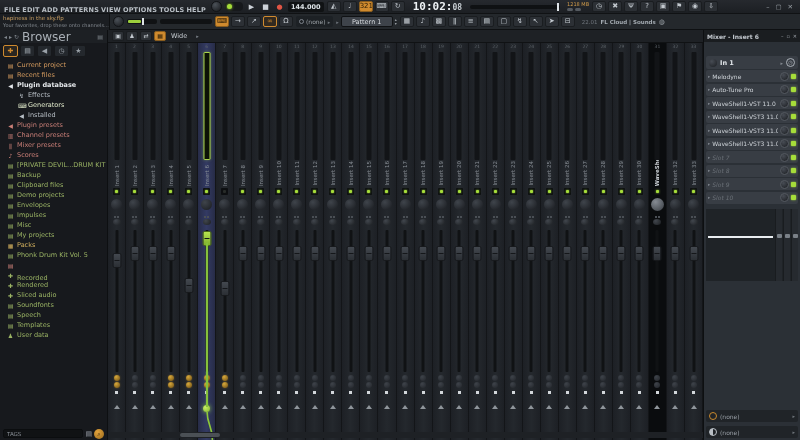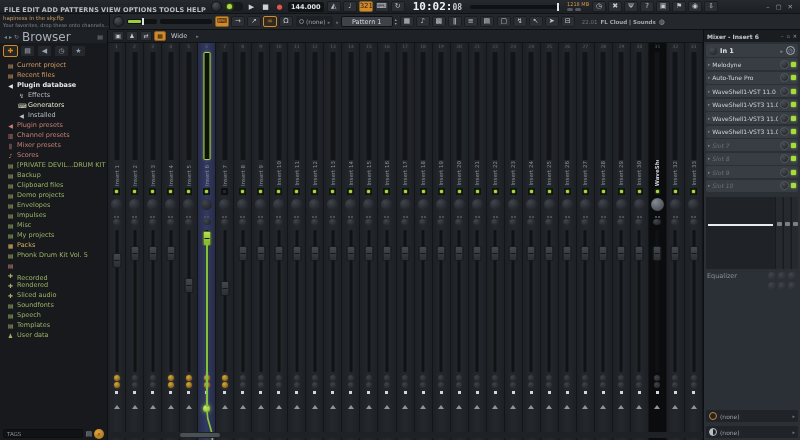--- a/index.html
+++ b/index.html
@@ -111,21 +111,21 @@
   .ball{width:7px;height:7px;border-radius:50%;background:radial-gradient(circle at 35% 30%,#cdf06a,#7fb52c);box-shadow:0 0 4px rgba(150,220,60,.8)}
   .cable{position:absolute;top:14px;left:50%;transform:translateX(-45%);overflow:visible}
   .gline{position:absolute;left:50%;transform:translateX(-50%);top:200px;bottom:33px;width:2px;background:#85c13a;box-shadow:0 0 2px rgba(140,200,60,.5);z-index:1}
   #mixer-scroll{position:absolute;left:0;right:0;bottom:2px;height:6px;background:#1e2125}
   #mixer-scroll .handle{position:absolute;left:72px;width:40px;top:1px;bottom:1px;background:#4b5055;border-radius:2px}
   
   #rack{width:97px;background:#2b3036;display:flex;flex-direction:column;border-left:1px solid #0d0f11;flex:none}
   .rhead{height:12px;background:#1a1d20;display:flex;align-items:center;padding:0 3px;gap:3px;flex:none}
   .rhead .ttl{font-size:6px;font-weight:bold;color:#c6cbd1;flex:1;white-space:nowrap;overflow:hidden}
   .rhead .wbtn{font-size:5px}
-  .rin{height:13px;margin:2px 2px 1px;background:#383d44;border-radius:2px;display:flex;align-items:center;gap:3px;padding:0 3px;flex:none}
+  .rin{height:13px;margin:14px 2px 1px;background:#383d44;border-radius:2px;display:flex;align-items:center;gap:3px;padding:0 3px;flex:none}
   .rknob{width:8px;height:8px;border-radius:50%;background:radial-gradient(circle at 35% 30%,#474c54,#26292e 75%);flex:none}
   .rin .lbl{font-size:6.5px;font-weight:bold;color:#e2e6ea;flex:1}
   .rin .arr{font-size:5px;color:#858b92}
   .rin .clock{width:9px;height:9px;border:1px solid #aab0b7;border-radius:50%;font-size:5px;color:#aab0b7;line-height:7px;text-align:center;flex:none}
   #slots{padding:0 2px;flex:none}
   .slot{height:12px;margin-bottom:1.5px;background:#383d44;border-radius:2px;display:flex;align-items:center;gap:2px;padding:0 2px}
   .slot .sarr{font-size:4.5px;color:#7c828a;flex:none}
   .slot .sname{flex:1;font-size:6px;color:#ced3d8;white-space:nowrap;overflow:hidden;min-width:0}
   .slot.empty .sname{color:#6a7077;font-style:italic}
   .slot .sknob{width:9px;height:9px;border-radius:50%;background:radial-gradient(circle at 35% 30%,#474c54,#26292e 75%);border:1px solid #53585f;flex:none}
@@ -1715,31 +1715,20 @@
         <span class="vs v1">
             <span class="vh"></span>
           </span>
         <span class="vs v2">
             <span class="vh"></span>
           </span>
         <span class="vs v3">
             <span class="vh"></span>
           </span>
       </div>
-      <div id="eqrow">
-        <span class="lbl">Equalizer</span>
-        <span id="eqknobs">
-            <span class="ek"></span>
-            <span class="ek"></span>
-            <span class="ek"></span>
-            <span class="ek"></span>
-            <span class="ek"></span>
-            <span class="ek"></span>
-          </span>
-      </div>
       <div id="rfill"></div>
       <div class="send s1">
         <span class="sic"></span>
         <span class="lbl">(none)</span>
         <span class="arr">▸</span>
       </div>
       <div class="send s2">
         <span class="sic"></span>
         <span class="lbl">(none)</span>
         <span class="arr">▸</span>

